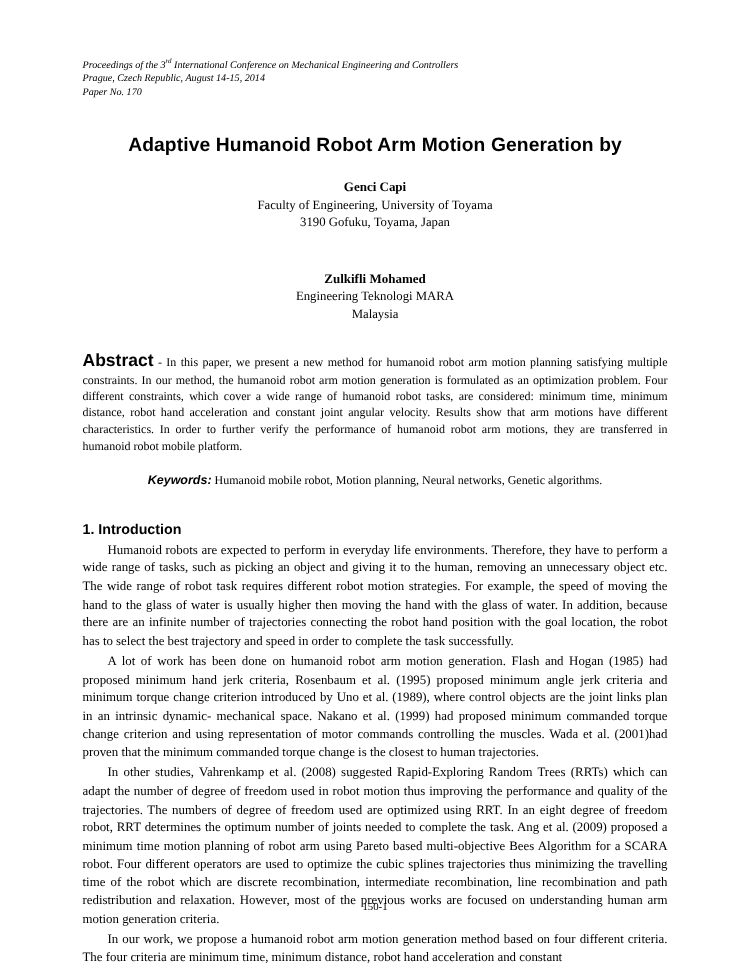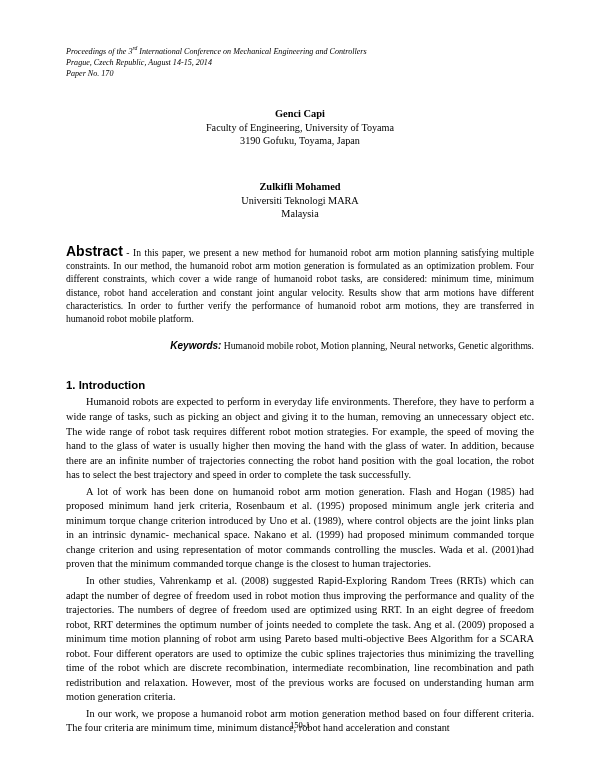--- a/index.html
+++ b/index.html
@@ -82,21 +82,21 @@
   }
   .abstract-label {
     font-family: "Liberation Sans", "DejaVu Sans", sans-serif;
     font-weight: bold;
     font-size: 14px;
   }
   .keywords {
     margin-top: 14px;
     font-size: 9.6px;
     line-height: 13.2px;
-    text-align: right;
+    text-align: center;
   }
   .keywords-label {
     font-family: "Liberation Sans", "DejaVu Sans", sans-serif;
     font-weight: bold;
     font-style: italic;
     font-size: 10px;
   }
 
   
   .section-heading {
@@ -133,31 +133,32 @@
 <div class="page">
   <div class="content">
 
     <div class="runhead">
       <div><span>Proceedings of the 3</span><sup>rd</sup><span> International Conference on Mechanical Engineering and Controllers</span></div>
       <div>Prague, Czech Republic, August 14-15, 2014</div>
       <div>Paper No. 170</div>
     </div>
 
     <div class="title">
+      <div>Adaptive Humanoid Robot Arm Motion Generation by</div>
     </div>
 
     <div class="authorblock">
       <div class="author-name">Genci Capi</div>
       <div class="author-line">Faculty of Engineering, University of Toyama</div>
       <div class="author-line">3190 Gofuku, Toyama, Japan</div>
     </div>
 
     <div class="authorblock second">
       <div class="author-name">Zulkifli Mohamed</div>
-      <div class="author-line">Universiti Teknologi MARA</div>
+      <div class="author-line">Engineering Teknologi MARA</div>
       <div class="author-line">Malaysia</div>
     </div>
 
     <div class="abstract"><span class="abstract-label">Abstract</span><span> - </span><span>In this paper, we present a new method for humanoid robot arm motion planning satisfying multiple constraints. In our method, the humanoid robot arm motion generation is formulated as an optimization problem. Four different constraints, which cover a wide range of humanoid robot tasks, are considered: minimum time, minimum distance, robot hand acceleration and constant joint angular velocity. Results show that arm motions have different characteristics. In order to further verify the performance of humanoid robot arm motions, they are transferred in humanoid robot mobile platform.</span></div>
 
     <div class="keywords"><span class="keywords-label">Keywords:</span><span> Humanoid mobile robot, Motion planning, Neural networks, Genetic algorithms.</span></div>
 
     <div class="section-heading">1. Introduction</div>
 
     <p class="body-par">Humanoid robots are expected to perform in everyday life environments. Therefore, they have to perform a wide range of tasks, such as picking an object and giving it to the human, removing an unnecessary object etc. The wide range of robot task requires different robot motion strategies. For example, the speed of moving the hand to the glass of water is usually higher then moving the hand with the glass of water. In addition, because there are an infinite number of trajectories connecting the robot hand position with the goal location, the robot has to select the best trajectory and speed in order to complete the task successfully.</p>

